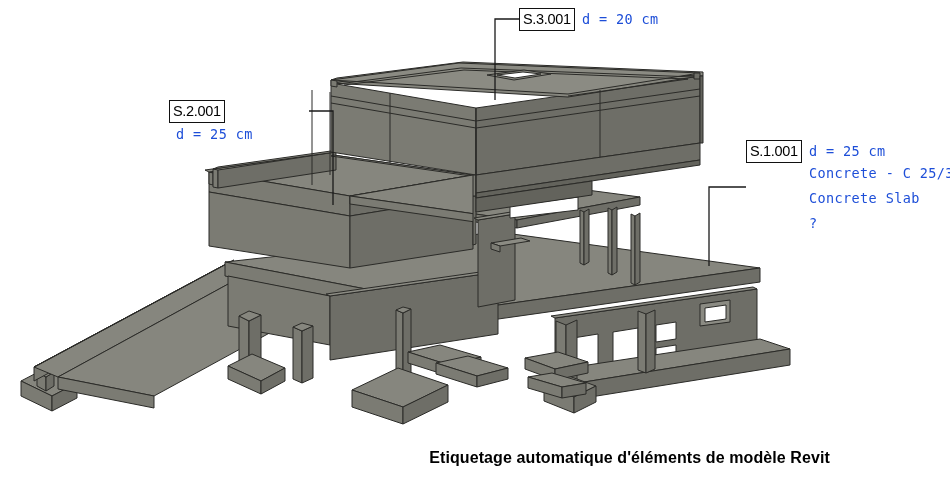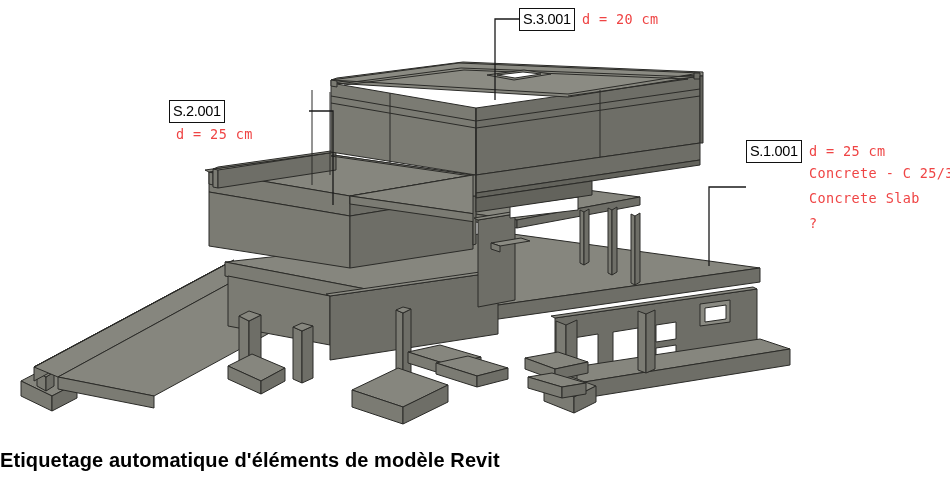--- a/index.html
+++ b/index.html
@@ -46,36 +46,36 @@
     font-family: "Liberation Sans", sans-serif;
     font-weight: 400;
   }
   .tag-lines {
     margin-left: 7px;
     padding-top: 2px;
   }
   .tag-line {
     font-size: 13.5px;
     line-height: 25px;
-    color: #ef4444;
+    color: #1d4ed8;
     letter-spacing: 0.4px;
     font-family: "DejaVu Sans Mono", "Liberation Mono", monospace;
   }
   .tag-line.first {
     line-height: 19px;
   }
   .caption {
     position: absolute;
     left: 0;
     top: 449px;
     width: 830px;
-    text-align: left;
+    text-align: right;
     font-family: "Liberation Sans", sans-serif;
     font-weight: bold;
-    font-size: 20px;
+    font-size: 16px;
     color: #000000;
     letter-spacing: 0.1px;
   }
 </style>
 </head>
 <body>
 
 <div id="stage">
 
   <svg id="model-svg" viewBox="0 0 950 482" xmlns="http://www.w3.org/2000/svg">

